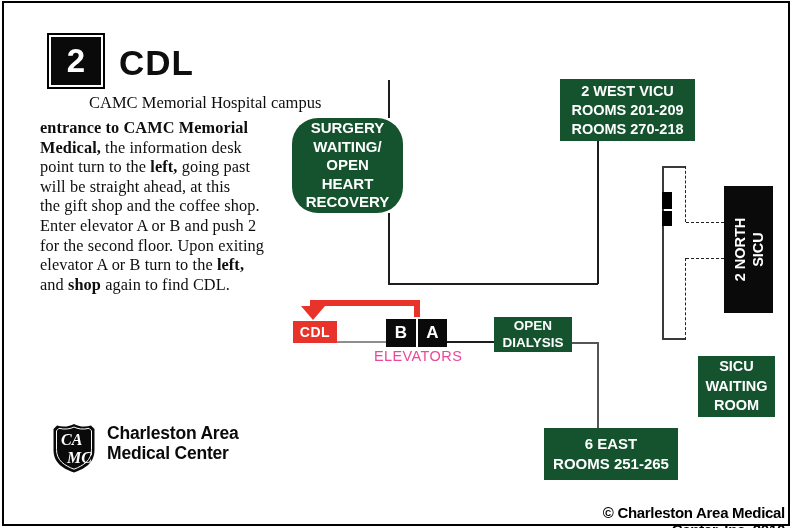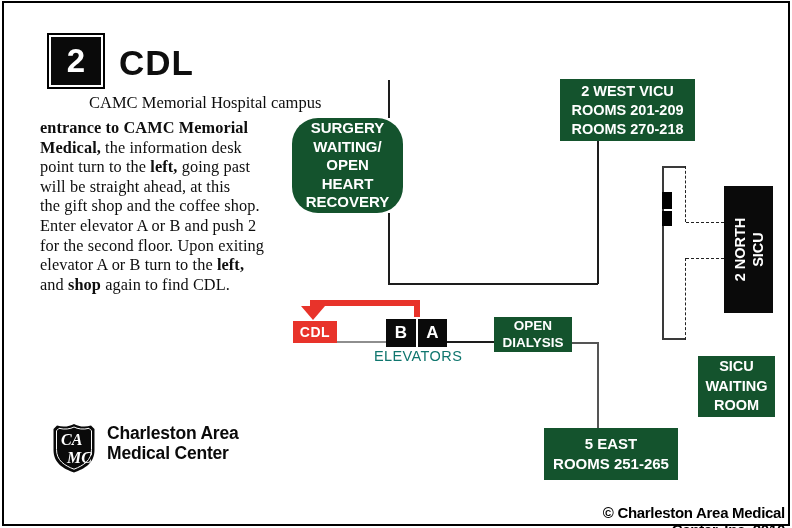--- a/index.html
+++ b/index.html
@@ -32,21 +32,21 @@
   .north-sicu-rot{position:absolute;left:-39px;top:39px;width:127px;height:49px;
     transform:rotate(-90deg);color:#fff;font-weight:bold;font-size:14.5px;line-height:18px;
     text-align:center;display:flex;flex-direction:column;justify-content:center;}
   .elev-box{background:#0a0a0a;color:#fff;font-weight:bold;display:flex;align-items:center;
     justify-content:center;font-size:17px;}
   .b-box{left:386px;top:319px;width:30px;height:28px;}
   .a-box{left:418px;top:319px;width:29px;height:28px;}
   .cdl-box{left:293px;top:321px;width:44px;height:22px;background:#e8332a;color:#fff;
     font-weight:bold;font-size:14px;display:flex;align-items:center;justify-content:center;
     letter-spacing:.5px;}
-  .elevators-label{left:374px;top:348px;font-size:14.5px;letter-spacing:.4px;color:#0f766e;}
+  .elevators-label{left:374px;top:348px;font-size:14.5px;letter-spacing:.4px;color:#ec4899;}
 
   
   .hline,.vline{background:#1d1d1d;}
   .l-title-v{left:388px;top:80px;width:1.5px;height:38px;}
   .l-surgery-v{left:388px;top:213px;width:1.5px;height:71px;}
   .l-bottom-h{left:388px;top:283px;width:210px;height:1.5px;}
   .l-west-v{left:597px;top:141px;width:1.5px;height:143px;}
   .l-cdl-b{left:337px;top:341px;width:49px;height:1.5px;background:#8e8e8e;}
   .l-a-acute{left:447px;top:341px;width:47px;height:1.5px;}
   .l-acute-c{left:572px;top:342px;width:26px;height:1.5px;background:#555;}
@@ -142,21 +142,21 @@
   <div class="abs mbox sicu-waiting">
       <div>SICU</div>
       <div>WAITING</div>
       <div>ROOM</div>
     </div>
   <div class="abs mbox acute">
       <div>OPEN</div>
       <div>DIALYSIS</div>
     </div>
   <div class="abs mbox east">
-      <div>5 EAST</div>
+      <div>6 EAST</div>
       <div>ROOMS 251-265</div>
     </div>
 
   <div class="abs arrow-h"></div>
   <div class="abs arrow-rv"></div>
   <div class="abs arrow-head"></div>
   <div class="abs elev-box b-box">B</div>
   <div class="abs elev-box a-box">A</div>
   <div class="abs cdl-box">CDL</div>
   <div class="abs elevators-label">ELEVATORS</div>

